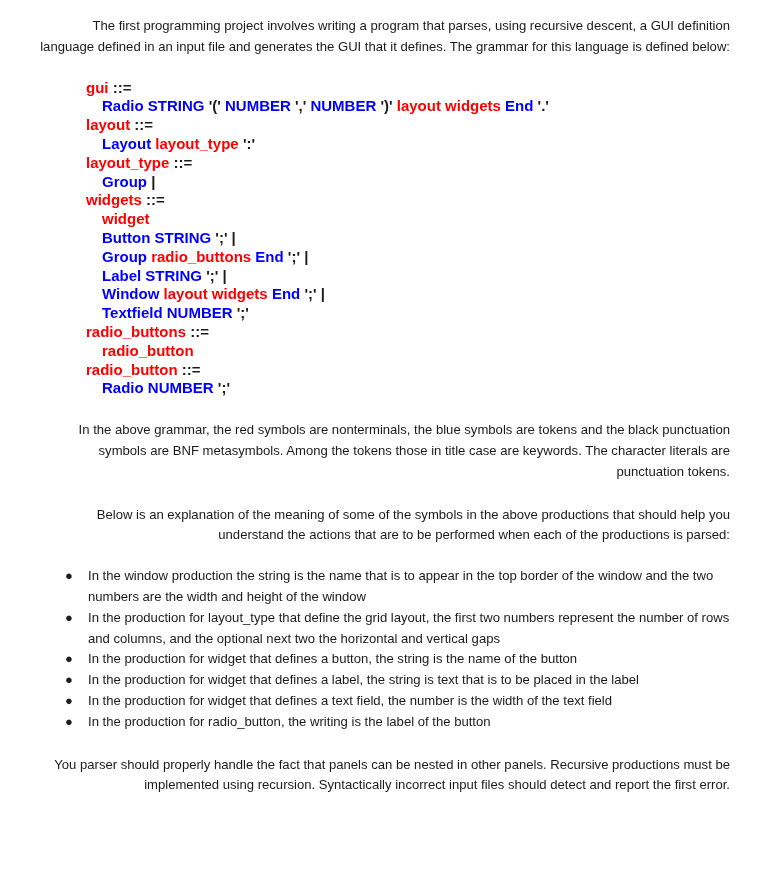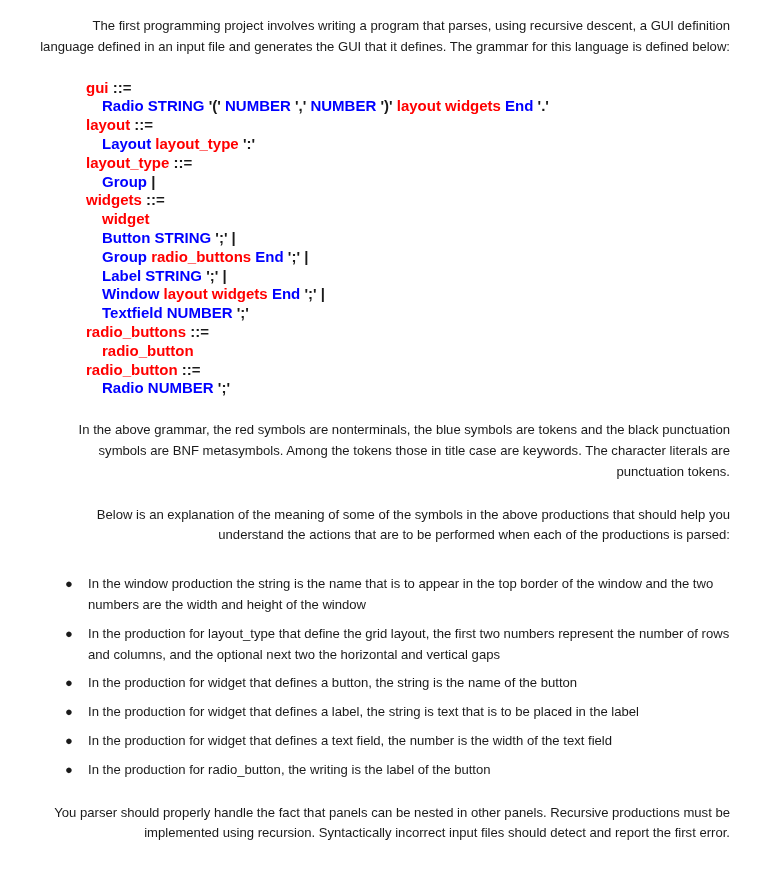--- a/index.html
+++ b/index.html
@@ -57,21 +57,21 @@
     margin: 0;
     line-height: 20.8px;
   }
   ul.bullets li .dot {
     position: absolute;
     left: 29px;
     top: 0;
     line-height: 20.8px;
     font-size: 13px;
   }
-  .bullet-text { display: block; margin-top: 8px; }
+  .bullet-text { display: block; }
 </style>
 </head>
 <body>
 
 <div class="page">
 
   <p class="para">The first programming project involves writing a program that parses, using recursive descent, a GUI definition language defined in an input file and generates the GUI that it defines. The grammar for this language is defined below:</p>
 
   <div class="gap-md"></div>
 

